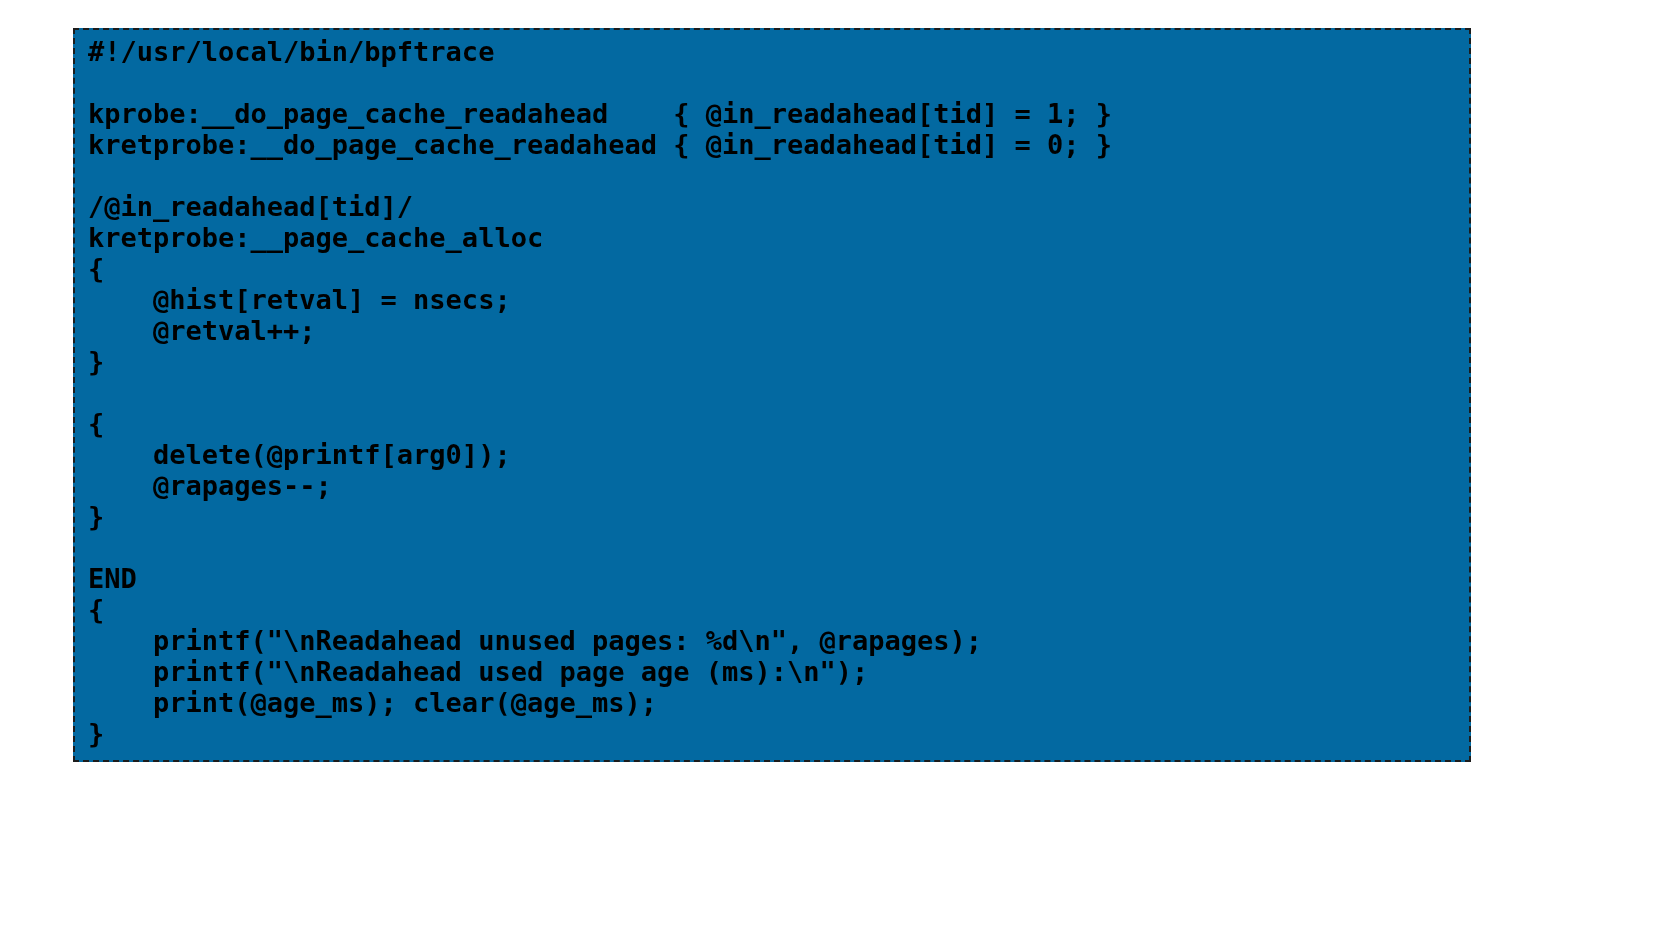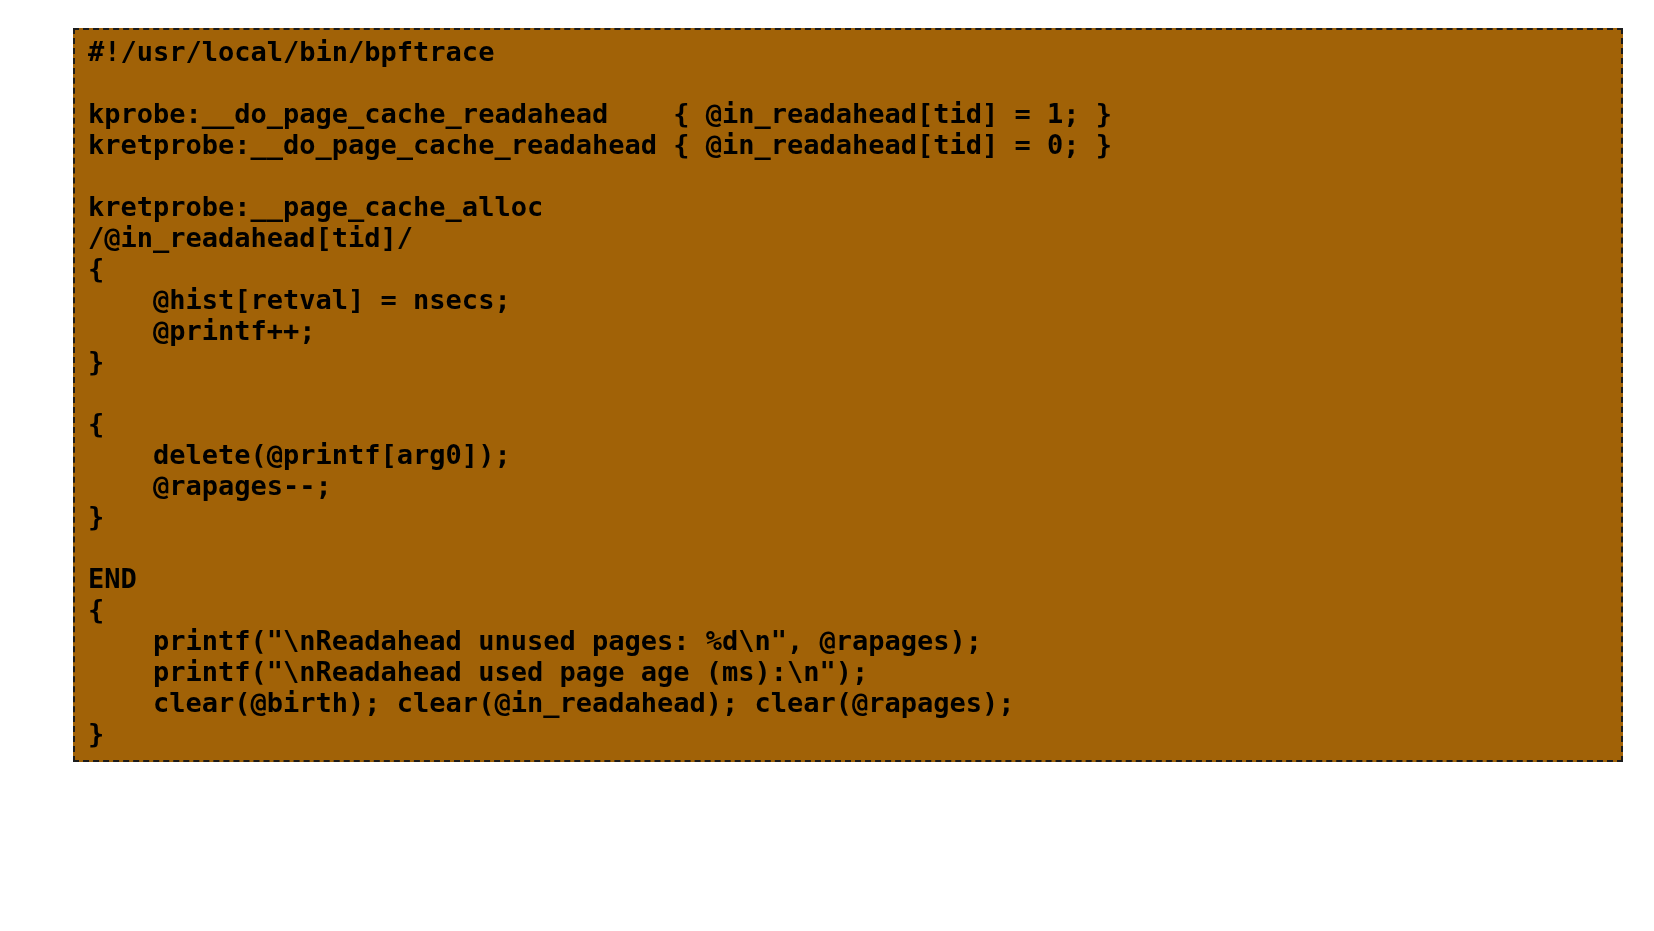--- a/index.html
+++ b/index.html
@@ -7,23 +7,23 @@
     padding: 0;
     background: #ffffff;
     width: 1654px;
     height: 931px;
     overflow: hidden;
   }
   .code-block {
     position: absolute;
     left: 73px;
     top: 28px;
-    width: 1550px;
+    width: 1398px;
     box-sizing: border-box;
-    background: #a16207;
+    background: #0369a1;
     border: 2px dashed #1c1c1c;
     padding: 6px 16px 11px 13px;
   }
   .code-line {
     font-family: "DejaVu Sans Mono", "Liberation Mono", monospace;
     font-weight: bold;
     font-size: 27px;
     line-height: 31px;
     min-height: 31px;
     color: #000000;
@@ -33,31 +33,31 @@
 </style>
 </head>
 <body>
 
 <div class="code-block">
   <div class="code-line">#!/usr/local/bin/bpftrace</div>
   <div class="code-line"></div>
   <div class="code-line">kprobe:__do_page_cache_readahead    { @in_readahead[tid] = 1; }</div>
   <div class="code-line">kretprobe:__do_page_cache_readahead { @in_readahead[tid] = 0; }</div>
   <div class="code-line"></div>
+  <div class="code-line">/@in_readahead[tid]/</div>
   <div class="code-line">kretprobe:__page_cache_alloc</div>
-  <div class="code-line">/@in_readahead[tid]/</div>
   <div class="code-line">{</div>
   <div class="code-line">    @hist[retval] = nsecs;</div>
-  <div class="code-line">    @printf++;</div>
+  <div class="code-line">    @retval++;</div>
   <div class="code-line">}</div>
   <div class="code-line"></div>
   <div class="code-line">{</div>
   <div class="code-line">    delete(@printf[arg0]);</div>
   <div class="code-line">    @rapages--;</div>
   <div class="code-line">}</div>
   <div class="code-line"></div>
   <div class="code-line">END</div>
   <div class="code-line">{</div>
   <div class="code-line">    printf("\nReadahead unused pages: %d\n", @rapages);</div>
   <div class="code-line">    printf("\nReadahead used page age (ms):\n");</div>
-  <div class="code-line">    clear(@birth); clear(@in_readahead); clear(@rapages);</div>
+  <div class="code-line">    print(@age_ms); clear(@age_ms);</div>
   <div class="code-line">}</div>
 </div>
 
 </body></html>

